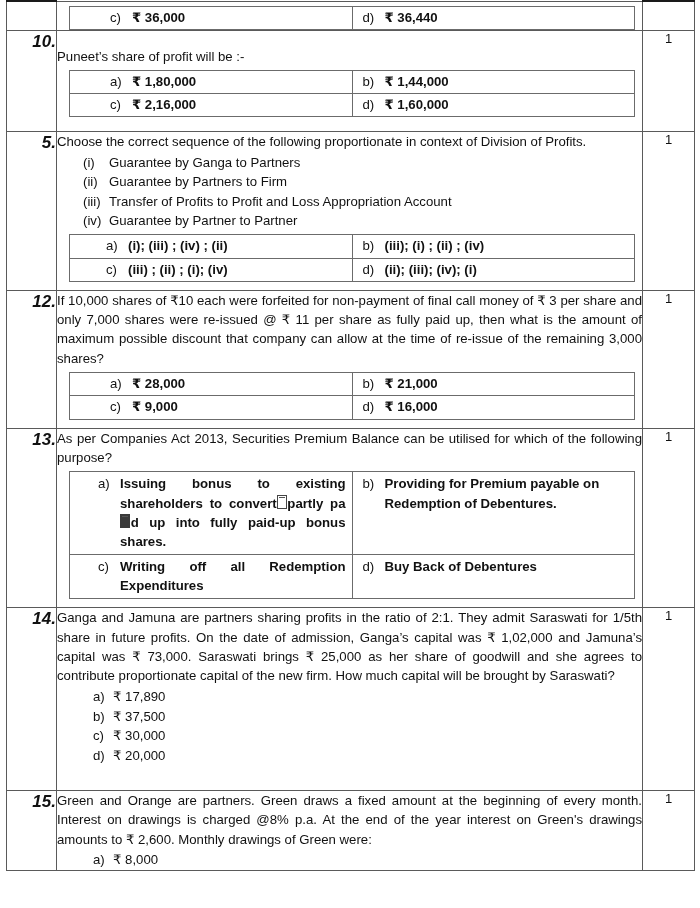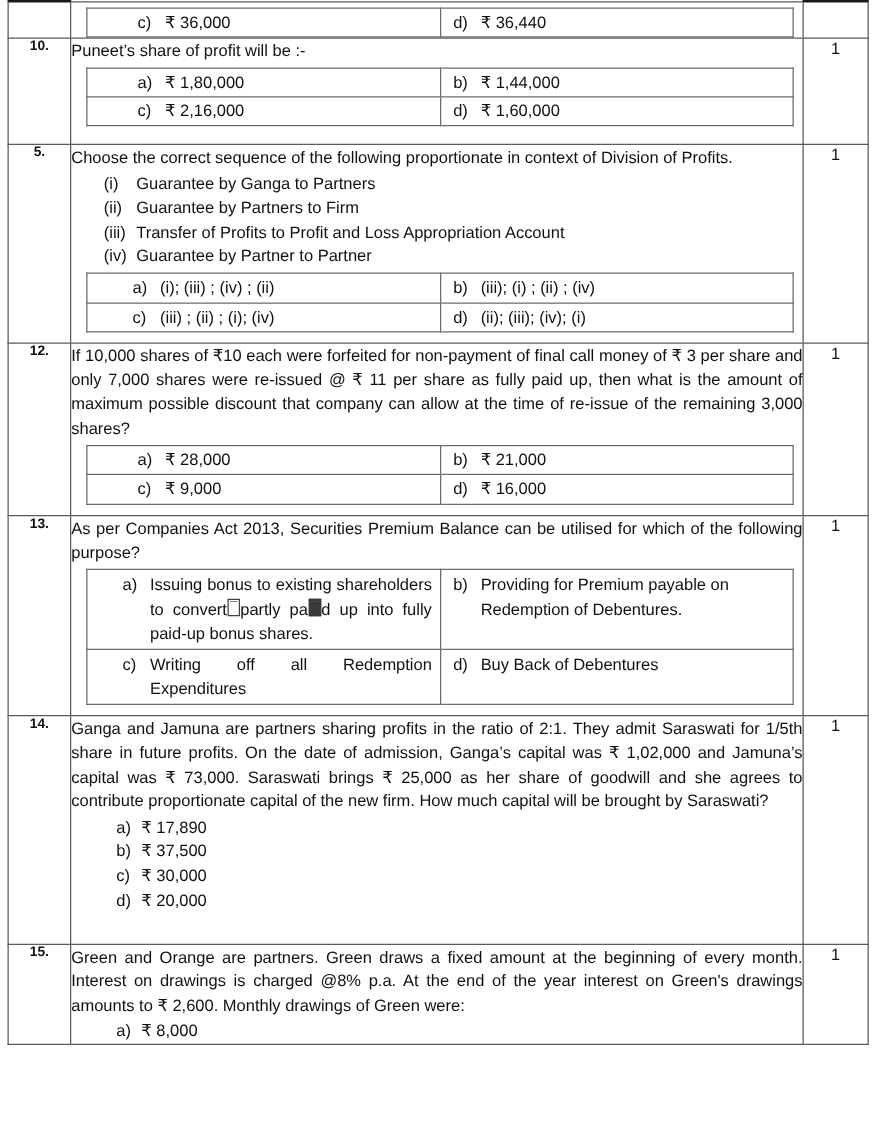--- a/index.html
+++ b/index.html
@@ -23,43 +23,44 @@
   table.qtable > tbody > tr > td{
     border:1px solid #5a5a5a;
     vertical-align:top;
     padding:0;
   }
   col.c-num{width:50px;}
   col.c-body{width:586px;}
   col.c-marks{width:52px;}
 
   td.num{
-    text-align:center;
+    text-align:right;
     font-weight:bold;
-    font-size:11px;
+    font-size:17px;
     padding:6px 0 0 8px;
     line-height:1.25;
+    font-style:italic;
   }
   td.marks{
     text-align:center;
     font-size:13px;
     padding:6px 0 0 0;
     line-height:1.25;
   }
   td.body{
     padding:5px 7px 6px 7px;
     font-size:13.2px;
     line-height:1.47;
   }
   .stem{
     text-align:justify;
     text-justify:inter-word;
     margin:0;
   }
-  .stem.nojust{text-align:left;}
+  .stem.nojust{text-align:left;margin-top:16px;}
 
   
   .toprow td{border-top:2px solid #1a1a1a;}
   .toprow td.num, .toprow td.marks{border-top:2px solid #1a1a1a;}
 
   
   .romanlist{
     margin:1px 0 2px 0;
     padding:0;
     list-style:none;
@@ -99,21 +100,21 @@
   table.opts td{
     border:1px solid #6b6b6b;
     font-size:13.2px;
     padding:2px 6px 3px 6px;
     vertical-align:top;
     line-height:1.45;
   }
   table.opts.tight td{padding:1px 6px 2px 6px;}
   .opt{display:flex;}
   .opt .ltr{flex:0 0 auto;min-width:22px;}
-  .opt .txt{flex:1 1 auto;}
+  .opt .txt{flex:1 1 auto;font-weight:bold;}
   .opt.center{padding-left:34px;}
   .opt.center2{padding-left:30px;}
   .opt.just .txt{
     text-align:justify;
     text-justify:inter-word;
   }
   .opt.pad-a{padding-left:22px;}
   .opt.pad-b{padding-left:4px;}
   .tofu{
     display:inline-block;

